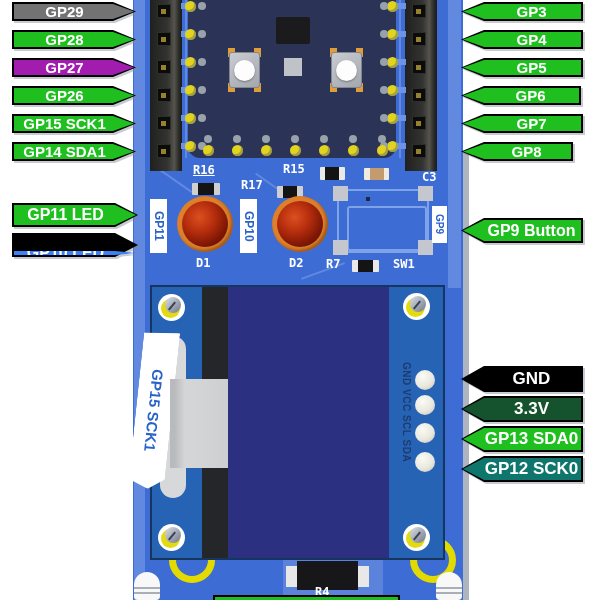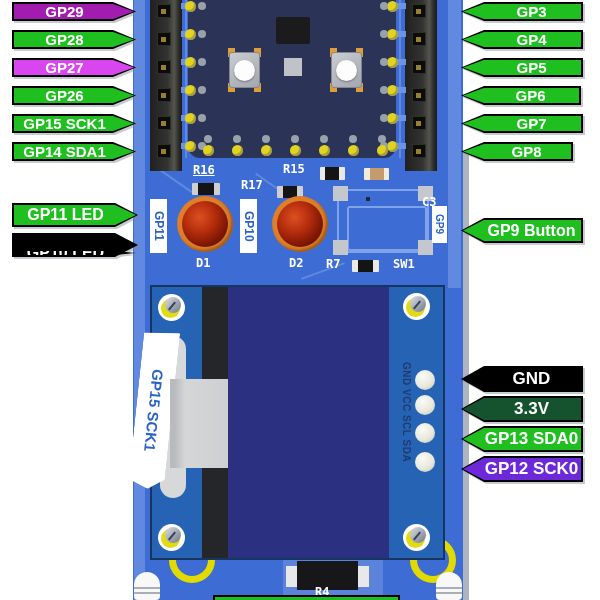--- a/index.html
+++ b/index.html
@@ -90,21 +90,21 @@
     <div class="leg" style="left:26px;top:0;"></div>
     <div class="leg" style="left:0;top:35px;"></div>
     <div class="leg" style="left:26px;top:35px;"></div>
     <div class="bod"></div>
     <div class="cap"></div>
   </div>
 
   <div class="silk" style="left:193px;top:163px;text-decoration:underline;">R16</div>
   <div class="silk" style="left:283px;top:162px;">R15</div>
   <div class="silk" style="left:241px;top:178px;">R17</div>
-  <div class="silk" style="left:422px;top:170px;margin-top:25px;">C3</div>
+  <div class="silk" style="left:422px;top:170px;">C3</div>
   <div class="silk" style="left:196px;top:256px;">D1</div>
   <div class="silk" style="left:289px;top:256px;">D2</div>
   <div class="silk" style="left:326px;top:257px;">R7</div>
   <div class="silk" style="left:393px;top:257px;">SW1</div>
   <div class="silk" style="left:315px;top:585px;">R4</div>
 
   <div class="smd" style="left:192px;top:183px;width:28px;height:12px;background:linear-gradient(to right,#CFCFCF 0 22%,#141414 22% 78%,#CFCFCF 78%);"></div>
   <div class="smd" style="left:320px;top:167px;width:25px;height:13px;background:linear-gradient(to right,#E9E9E9 0 22%,#141414 22% 78%,#E9E9E9 78%);"></div>
   <div class="smd" style="left:364px;top:168px;width:25px;height:12px;background:linear-gradient(to right,#EFEBE0 0 22%,#C49B6E 22% 78%,#EFEBE0 78%);"></div>
   <div class="smd" style="left:277px;top:186px;width:26px;height:12px;background:linear-gradient(to right,#CFCFCF 0 22%,#141414 22% 78%,#CFCFCF 78%);"></div>
@@ -237,50 +237,50 @@
       <div class="stub" style="left: 396px; top: 3px; width: 10px; height: 6px;"></div>
       <div class="stub" style="left: 396px; top: 31px; width: 10px; height: 6px;"></div>
       <div class="stub" style="left: 396px; top: 59px; width: 10px; height: 6px;"></div>
       <div class="stub" style="left: 396px; top: 87px; width: 10px; height: 6px;"></div>
       <div class="stub" style="left: 396px; top: 115px; width: 10px; height: 6px;"></div>
       <div class="stub" style="left: 396px; top: 143px; width: 10px; height: 6px;"></div>
     </div>
 
   <div class="lbl r f15" style="left:12px;top:2px;width:124px;height:19px;">
     <div class="arrO"></div>
-      <div class="arrI" style="background: #a21caf;">GP29</div>
+      <div class="arrI" style="background: #737373;">GP29</div>
     </div>
   <div class="lbl r f15" style="left:12px;top:30px;width:124px;height:19px;">
     <div class="arrO"></div>
       <div class="arrI" style="background: rgb(31, 191, 31);">GP28</div>
     </div>
   <div class="lbl r f15" style="left:12px;top:58px;width:124px;height:19px;">
     <div class="arrO"></div>
-      <div class="arrI" style="background: #d946ef;">GP27</div>
+      <div class="arrI" style="background: #a21caf;">GP27</div>
     </div>
   <div class="lbl r f15" style="left:12px;top:86px;width:124px;height:19px;">
     <div class="arrO"></div>
       <div class="arrI" style="background: rgb(31, 191, 31);">GP26</div>
     </div>
   <div class="lbl r f15" style="left:12px;top:114px;width:124px;height:19px;">
     <div class="arrO"></div>
       <div class="arrI" style="background: rgb(31, 191, 31);">GP15 SCK1</div>
     </div>
   <div class="lbl r f15" style="left:12px;top:142px;width:124px;height:19px;">
     <div class="arrO"></div>
       <div class="arrI" style="background: rgb(31, 191, 31);">GP14 SDA1</div>
     </div>
 
   <div class="lbl r f16" style="left:12px;top:203px;width:126px;height:24px;">
     <div class="arrO"></div>
       <div class="arrI" style="background: rgb(31, 191, 31);">GP11 LED</div>
     </div>
   <div class="lbl r f16" style="left:12px;top:233px;width:126px;height:24px;">
     <div class="arrO"></div>
-      <div class="arrI" style="background: #000000; margin-top: 16px;">GP10 LED</div>
+      <div class="arrI" style="background: #3b82f6; margin-top: 16px;">GP10 LED</div>
     </div>
 
   <div class="lbl l f15" style="left:461px;top:2px;width:122px;height:19px;">
     <div class="arrO"></div>
       <div class="arrI" style="background: rgb(31, 191, 31);">GP3</div>
     </div>
   <div class="lbl l f15" style="left:461px;top:30px;width:122px;height:19px;">
     <div class="arrO"></div>
       <div class="arrI" style="background: rgb(31, 191, 31);">GP4</div>
     </div>
@@ -313,16 +313,16 @@
   <div class="lbl l f17" style="left:461px;top:396px;width:122px;height:26px;">
     <div class="arrO"></div>
       <div class="arrI" style="background: #14532d;">3.3V</div>
     </div>
   <div class="lbl l f17" style="left:461px;top:426px;width:122px;height:26px;">
     <div class="arrO"></div>
       <div class="arrI" style="background: rgb(31, 191, 31);">GP13 SDA0</div>
     </div>
   <div class="lbl l f17" style="left:461px;top:456px;width:122px;height:26px;">
     <div class="arrO"></div>
-      <div class="arrI" style="background: #6d28d9;">GP12 SCK0</div>
+      <div class="arrI" style="background: #0f766e;">GP12 SCK0</div>
     </div>
 
 </div>
 
 </body></html>

